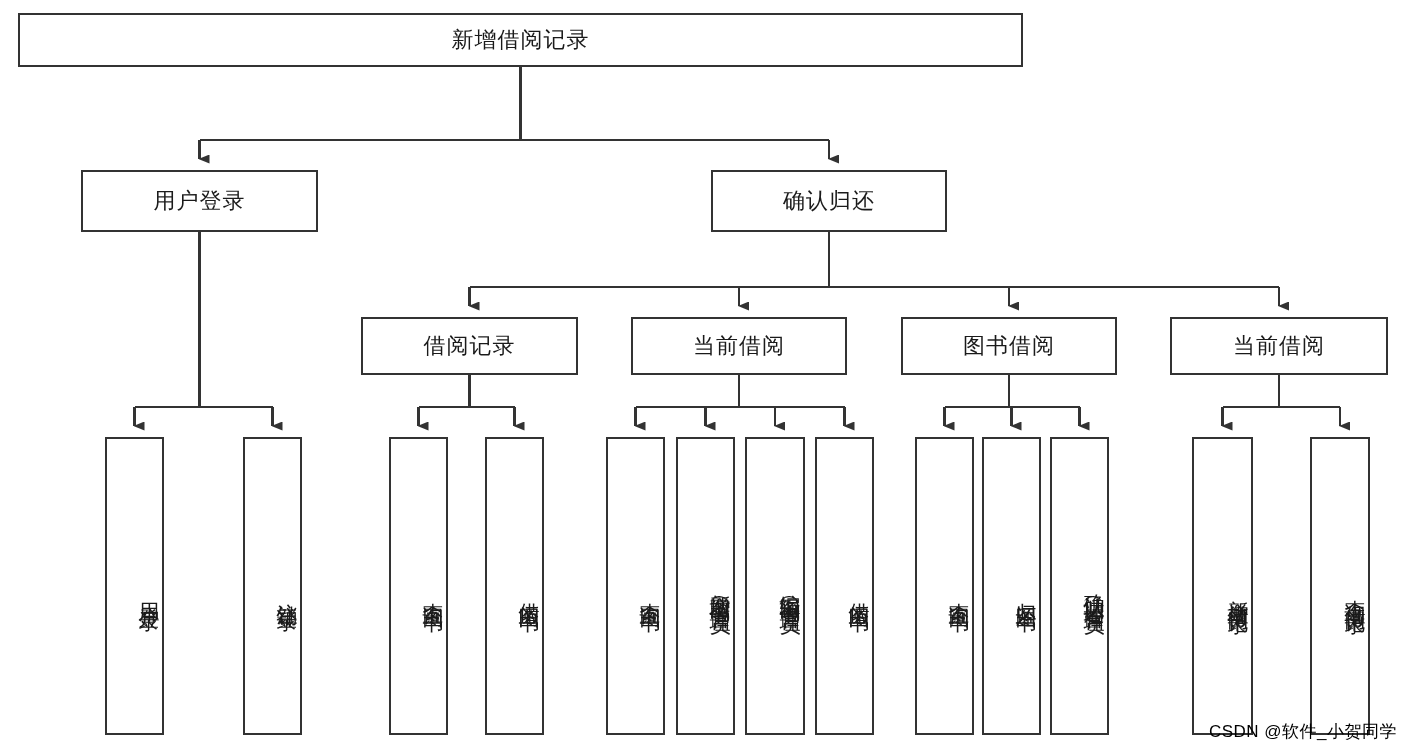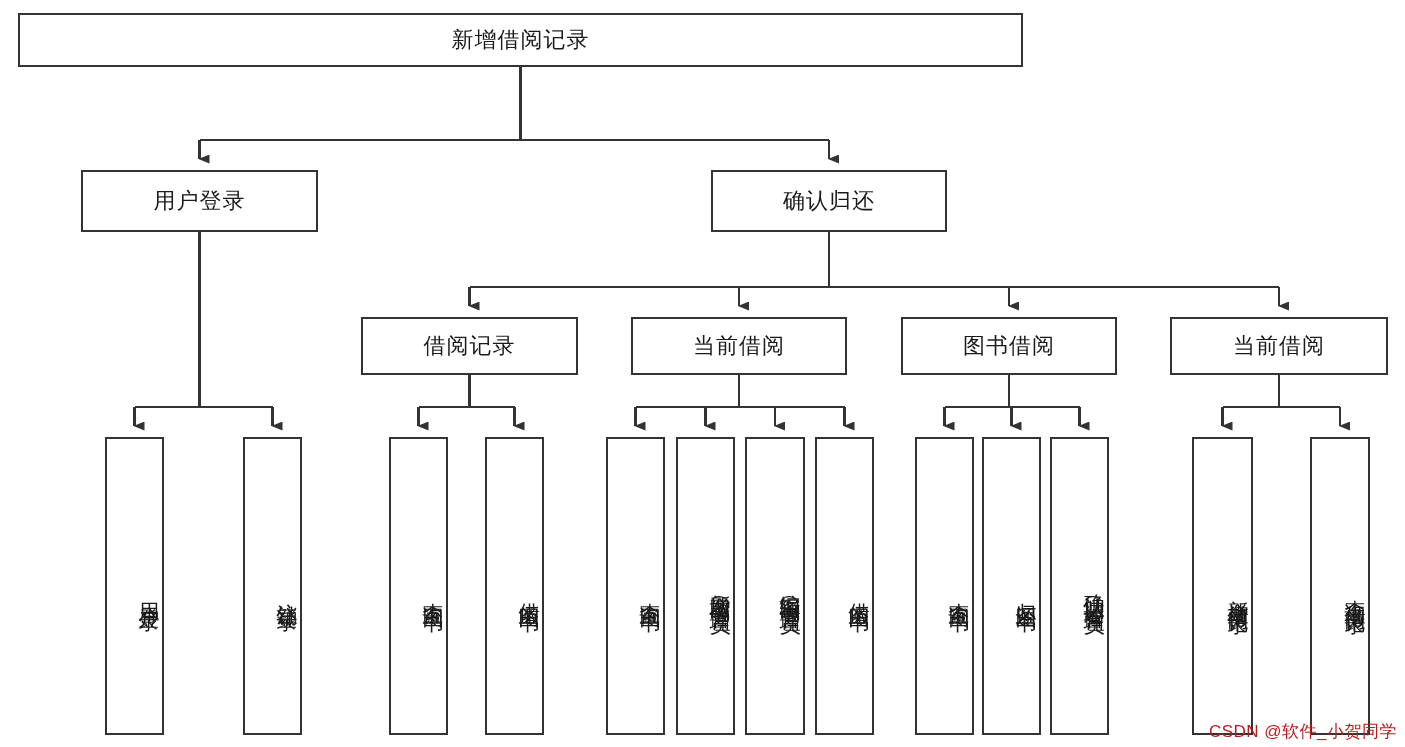--- a/index.html
+++ b/index.html
@@ -55,21 +55,21 @@
     padding-top: 8px;
   }
   .node-label {
     display: block;
   }
   .watermark {
     position: absolute;
     right: 8px;
     bottom: 4px;
     font-size: 17px;
-    color: #b91c1c;
+    color: #000000;
     letter-spacing: 0.5px;
     white-space: nowrap;
     pointer-events: none;
   }
 </style>
 </head>
 <body>
 
 <div id="stage">
 

